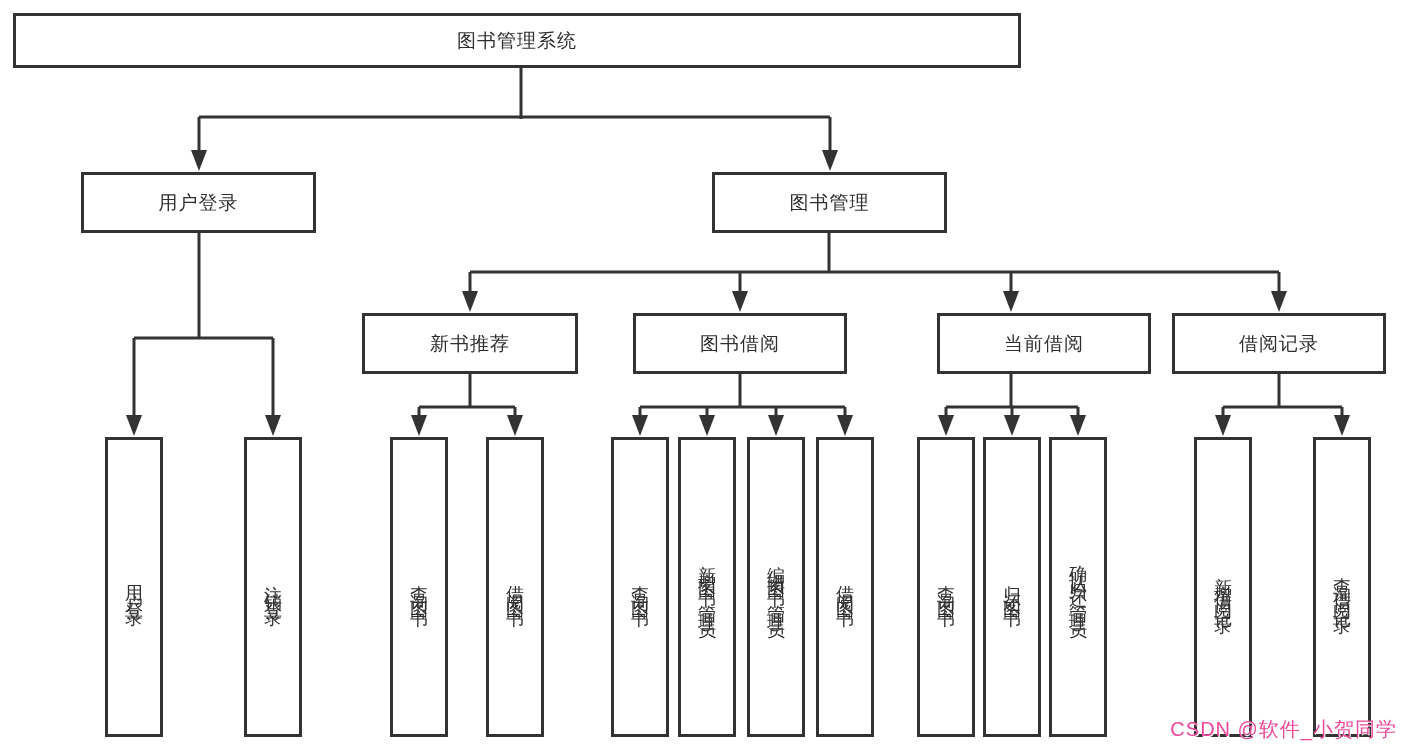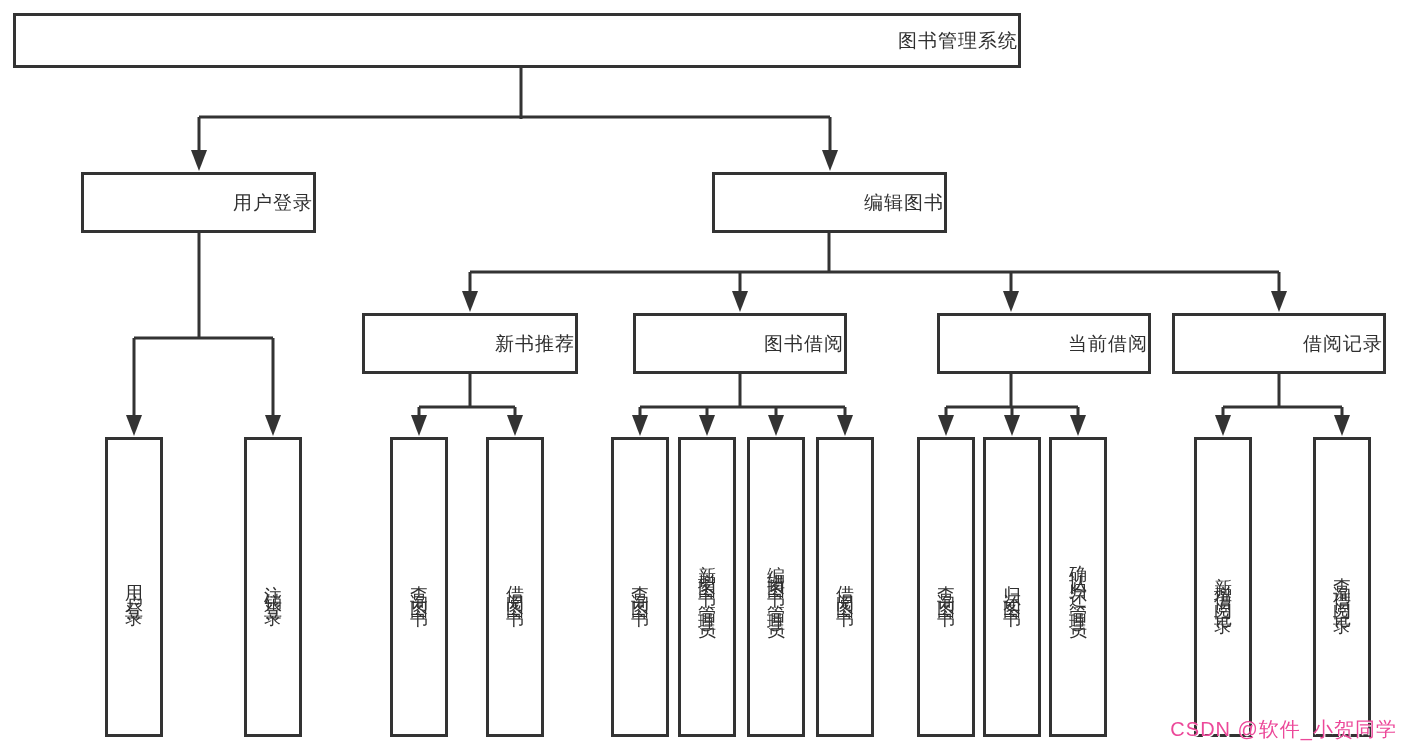--- a/index.html
+++ b/index.html
@@ -21,21 +21,21 @@
     position: absolute;
     box-sizing: border-box;
     background: #ffffff;
     border: 3px solid #333333;
     color: #2f2f2f;
     display: flex;
     align-items: center;
     justify-content: center;
     text-align: center;
   }
-  .hnode { font-size: 19px; letter-spacing: 1px; justify-content: flex-end; }
+  .hnode { font-size: 19px; letter-spacing: 1px; }
   .leaf  { font-size: 18px; }
   .leaf span {
     writing-mode: vertical-rl;
     text-orientation: mixed;
     letter-spacing: 8px;
     line-height: 1;
   }
   .watermark {
     position: absolute;
     right: 8px;
@@ -112,21 +112,21 @@
   </svg>
 
   <div class="box hnode" style="left:13px; top:13px; width:1008px; height:55px;">
     <span>图书管理系统</span>
   </div>
 
   <div class="box hnode" style="left:81px; top:172px; width:235px; height:61px;">
     <span>用户登录</span>
   </div>
   <div class="box hnode" style="left:712px; top:172px; width:235px; height:61px;">
-    <span>编辑图书</span>
+    <span>图书管理</span>
   </div>
 
   <div class="box hnode" style="left:362px; top:313px; width:216px; height:61px;">
     <span>新书推荐</span>
   </div>
   <div class="box hnode" style="left:633px; top:313px; width:214px; height:61px;">
     <span>图书借阅</span>
   </div>
   <div class="box hnode" style="left:904px; top:313px; width:214px; height:61px;margin-left:33px;">
     <span>当前借阅</span>

